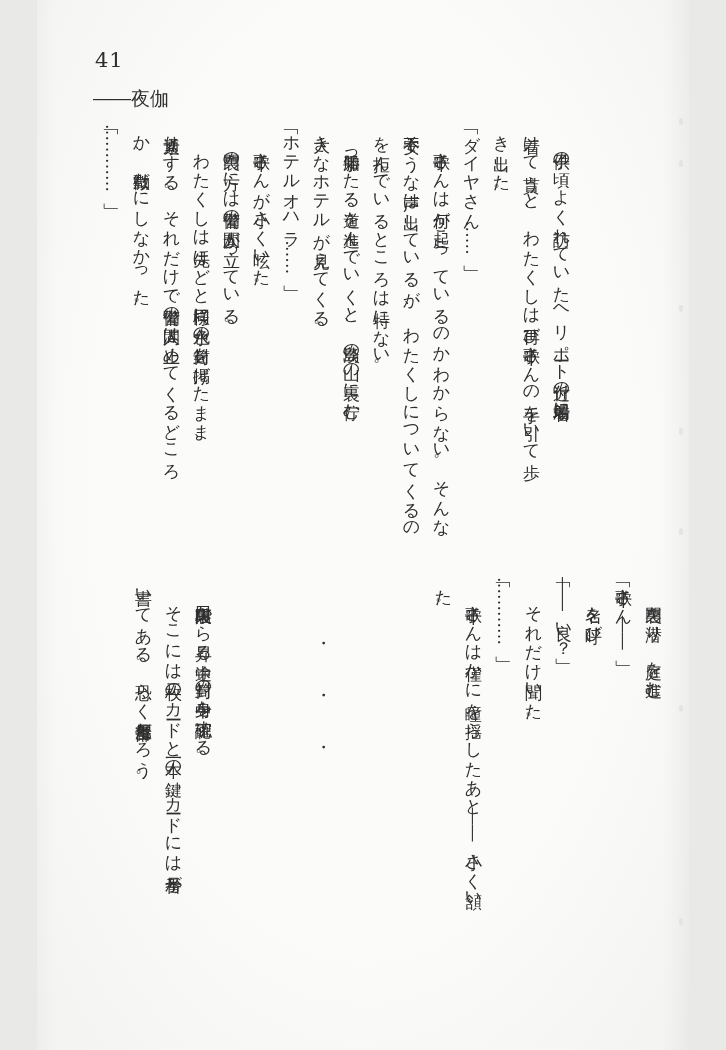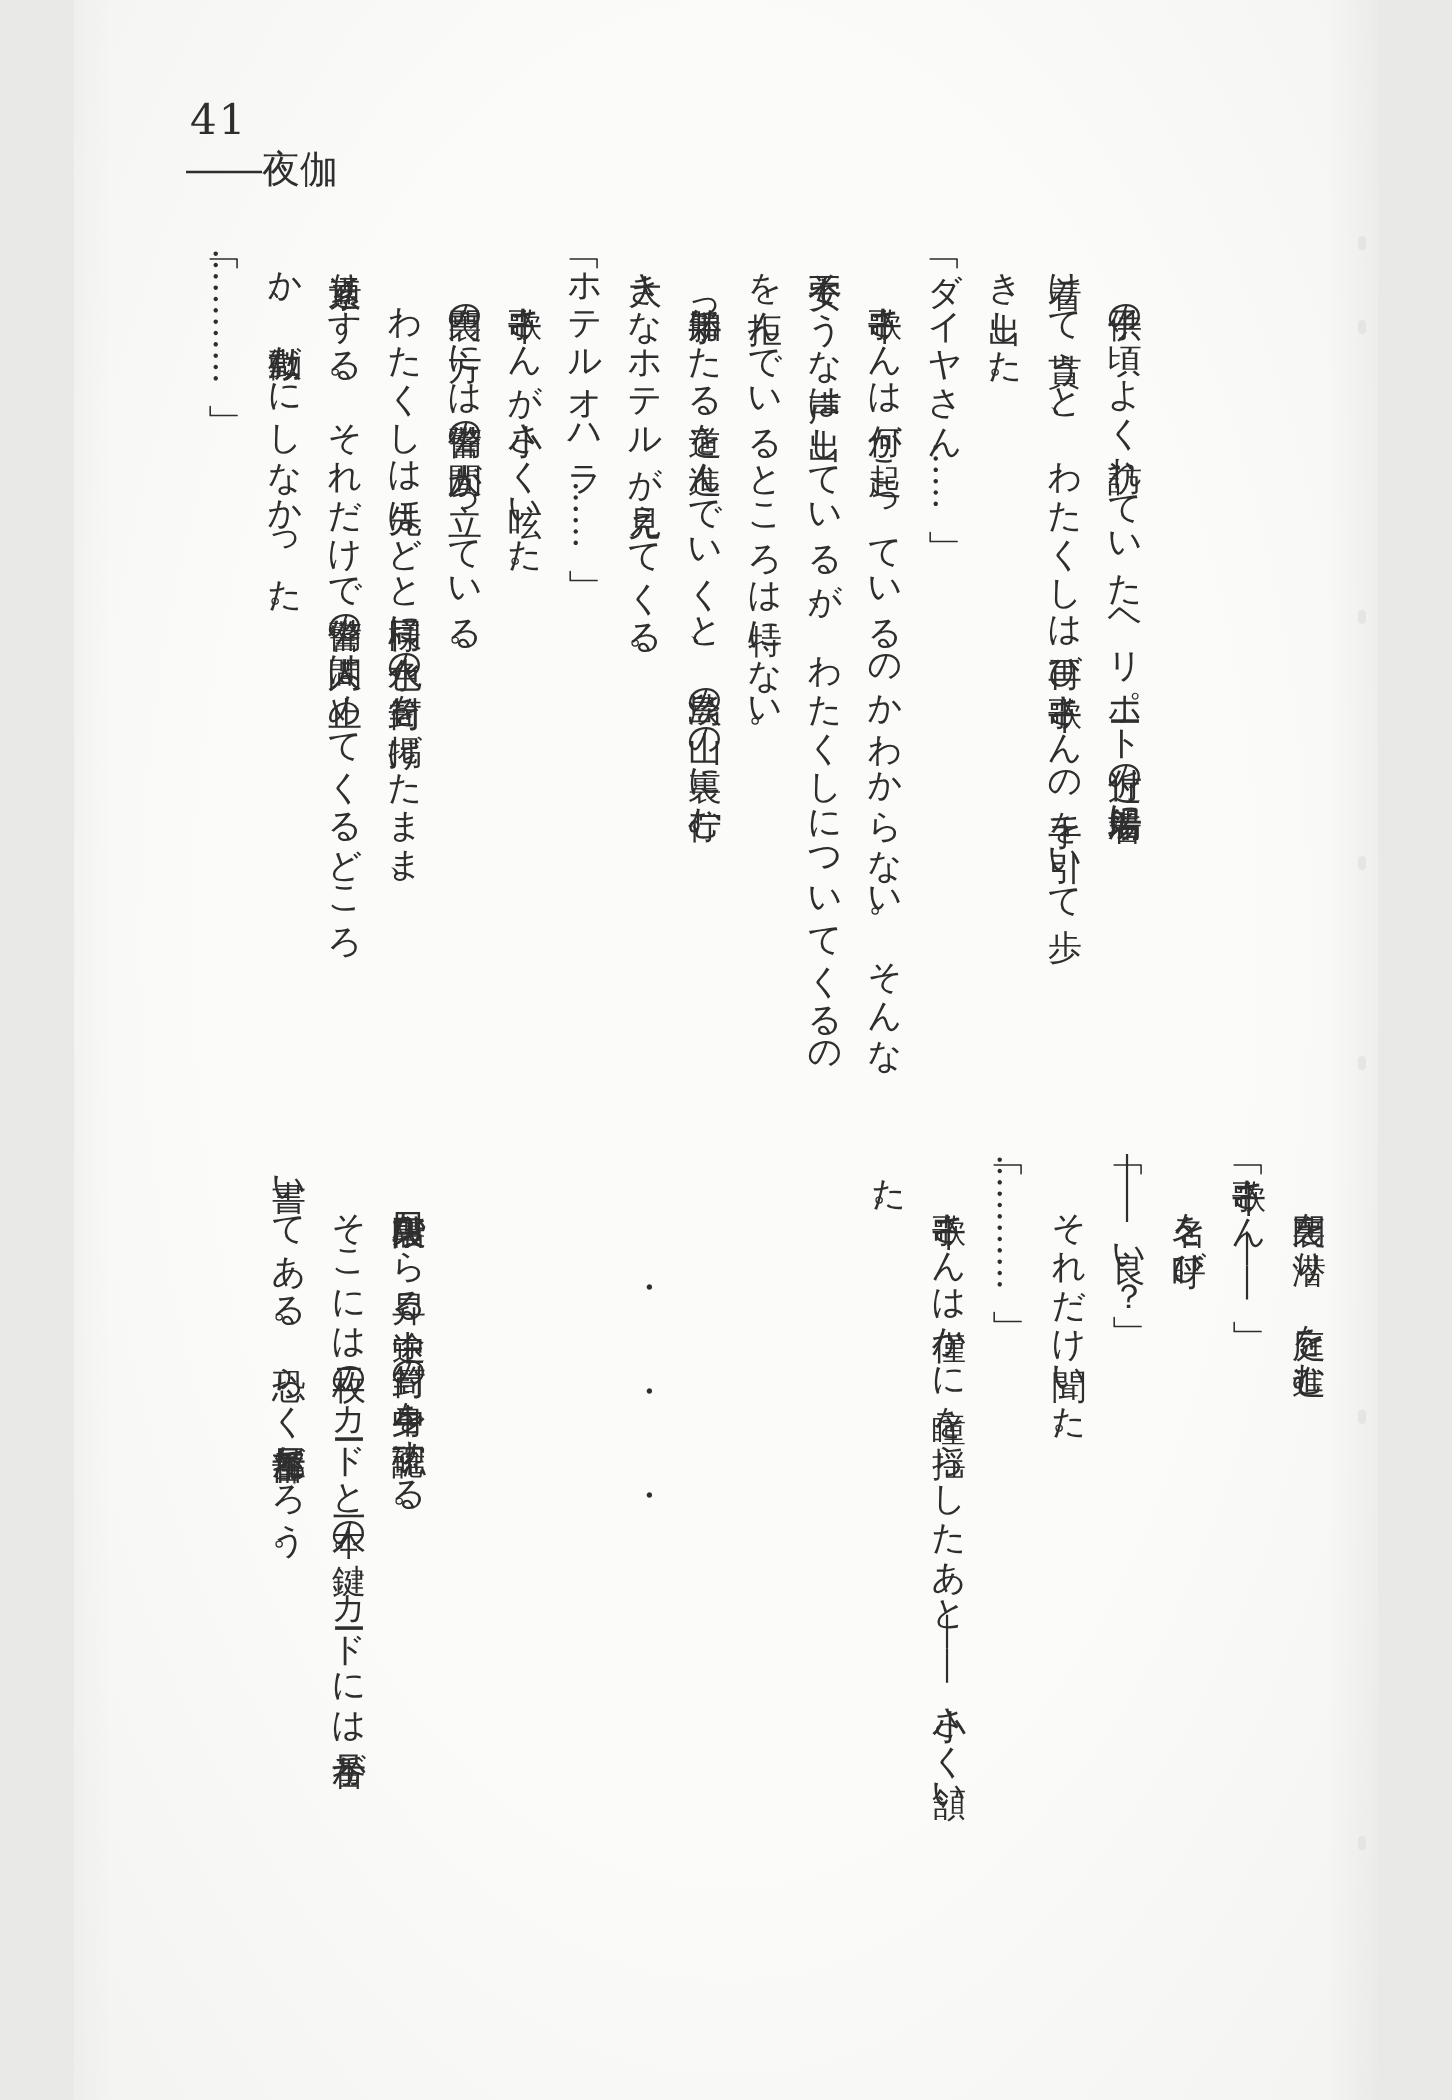--- a/index.html
+++ b/index.html
@@ -22,21 +22,21 @@
   .page-number {
     position: absolute;
     left: 58px;
     top: 48px;
     font-size: 21px;
     letter-spacing: 1px;
   }
   .running-head {
     position: absolute;
     left: 56px;
-    top: 72px;
+    top: 86px;
     font-size: 19px;
   }
   .dan {
     position: absolute;
     writing-mode: vertical-rl;
     text-orientation: mixed;
     font-size: 17px;
   }
   #upper-dan {
     left: 60px;

